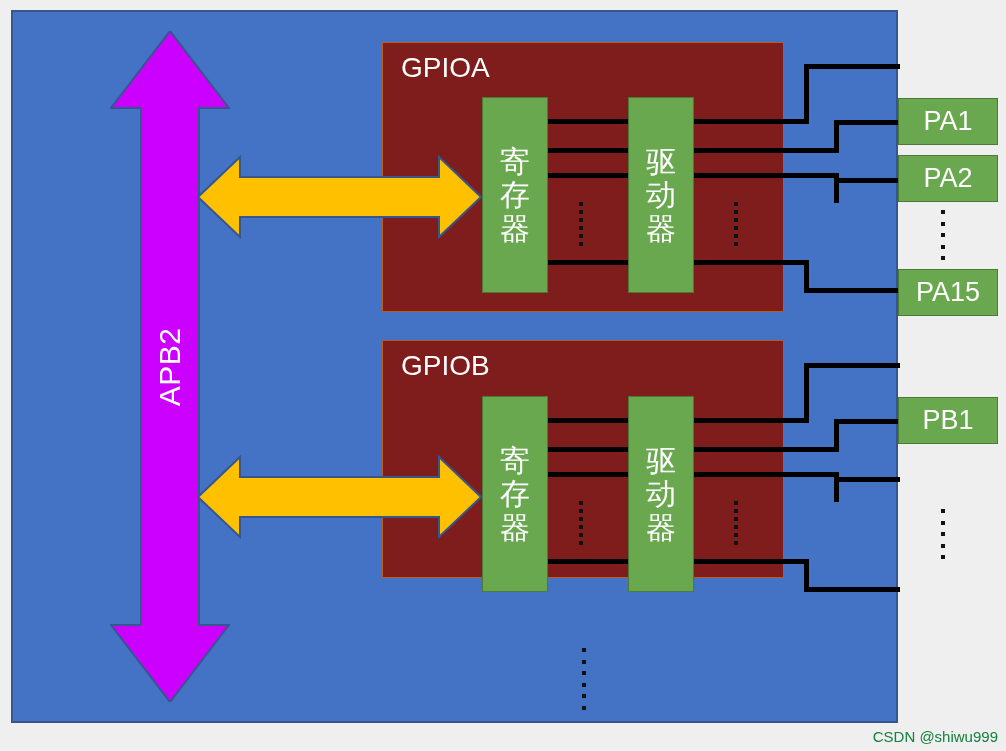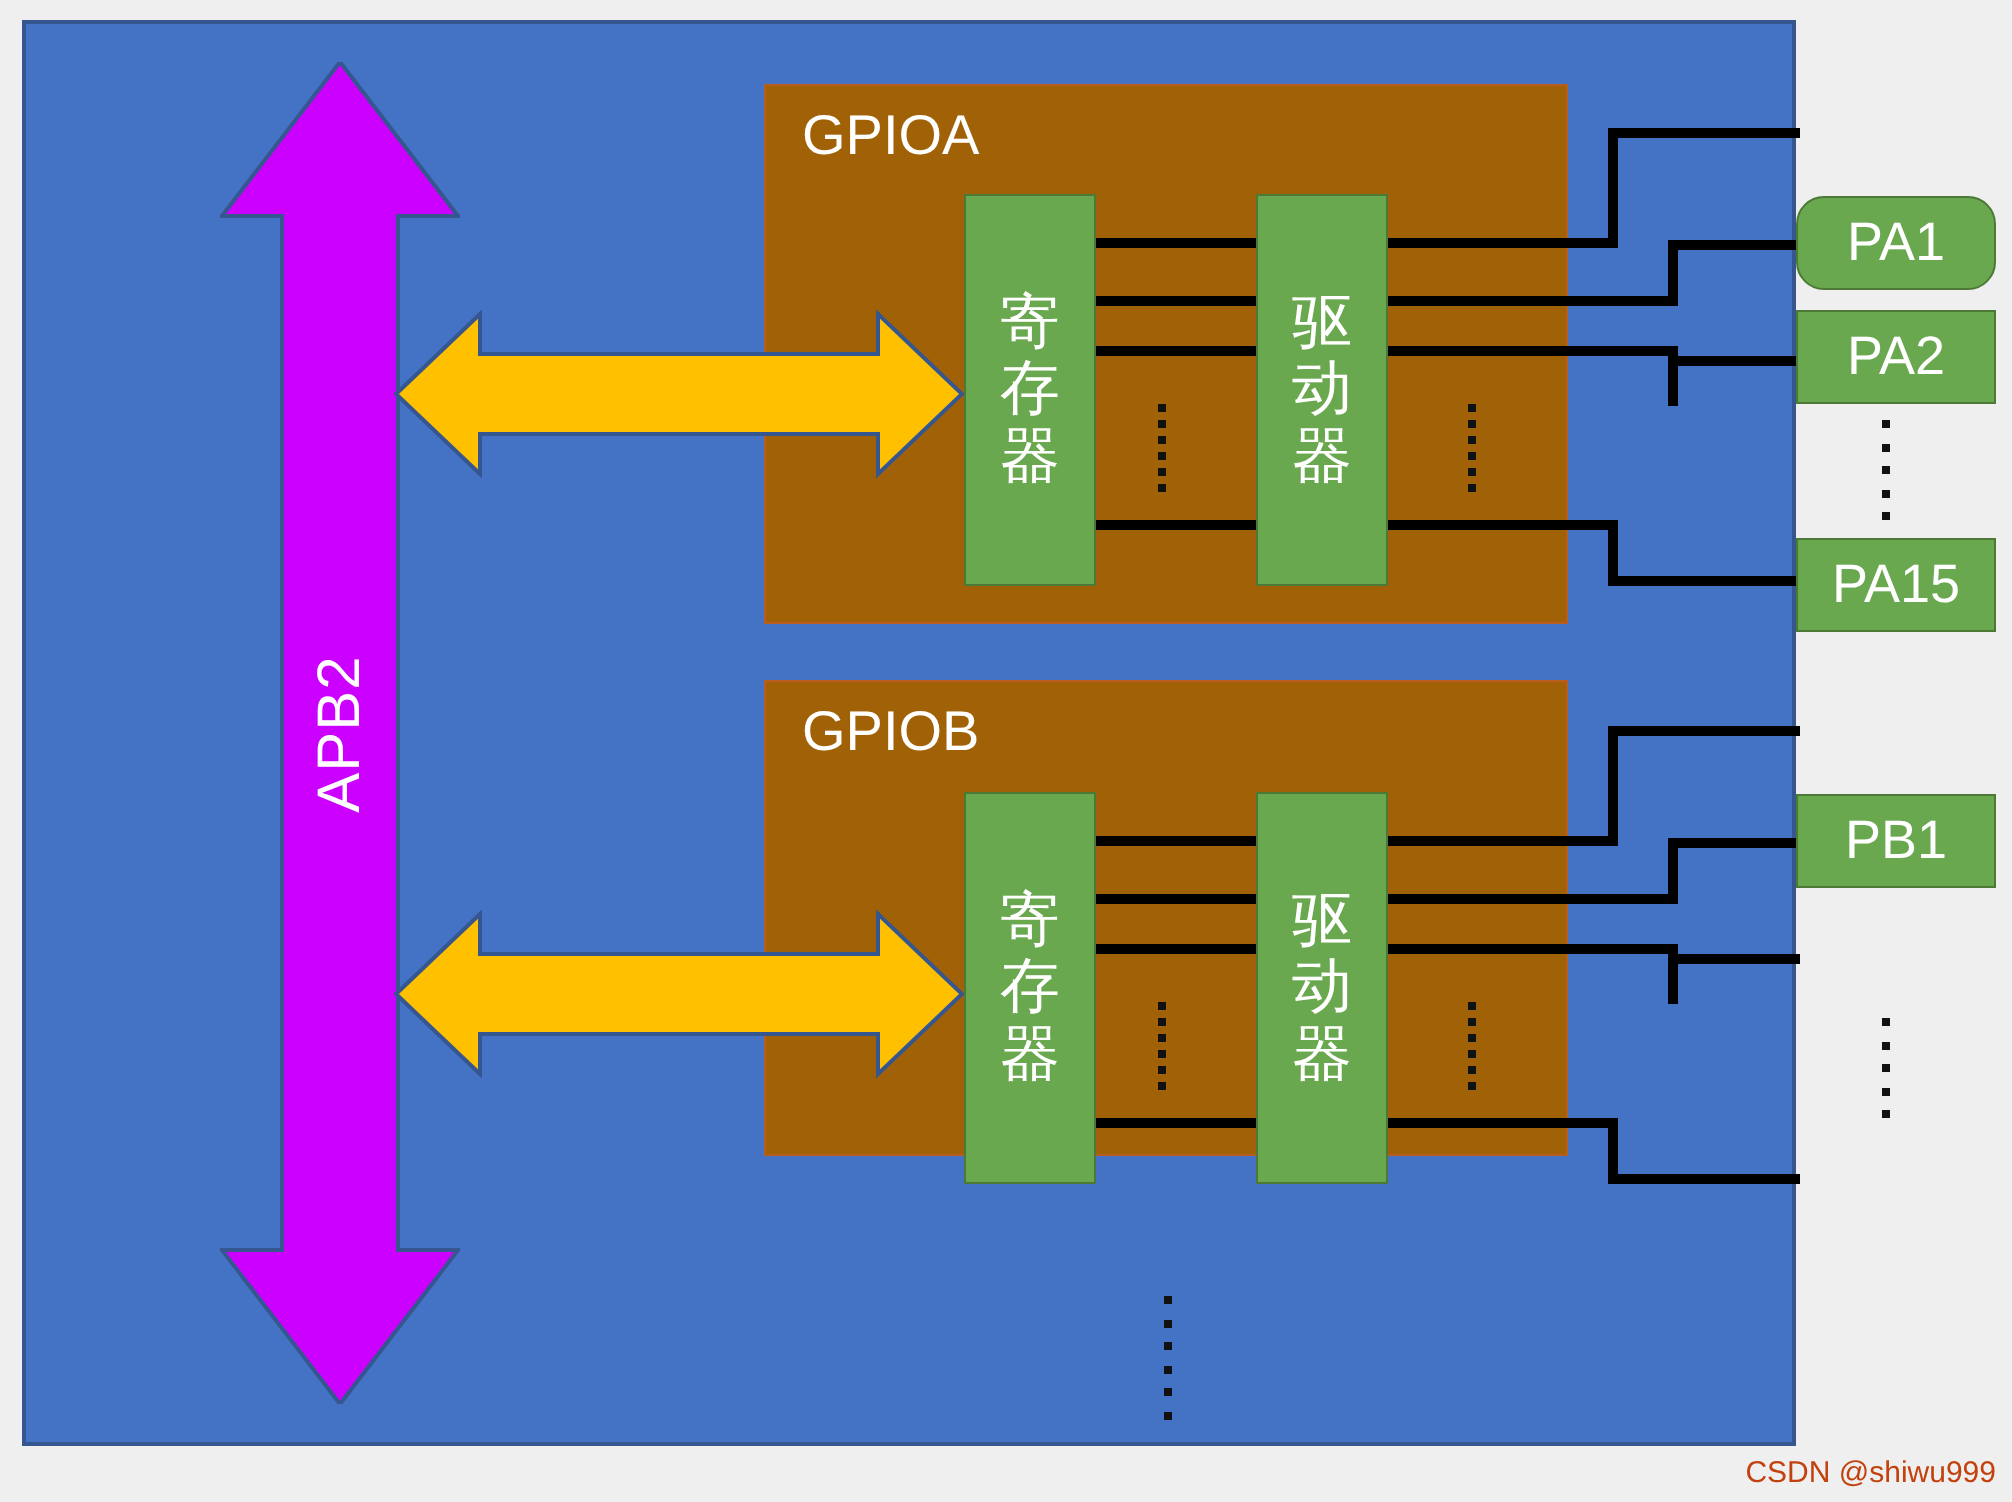--- a/index.html
+++ b/index.html
@@ -25,21 +25,21 @@
     display:flex;align-items:center;justify-content:center;
     pointer-events:none;
   }
   .apb2-label span{
     transform:rotate(-90deg);
     color:#ffffff;font-size:30px;letter-spacing:0.5px;white-space:nowrap;
   }
 
   
   .gpio-box{
-    position:absolute;background:#a16207;border:1px solid #b85c1f;
+    position:absolute;background:#7f1d1d;border:1px solid #b85c1f;
     box-sizing:border-box;
   }
   .gpio-title{
     position:absolute;left:18px;top:9px;color:#ffffff;font-size:28px;
     white-space:nowrap;
   }
 
   
   .green-block{
     position:absolute;background:#6aa84f;border:1px solid #4c7a36;
@@ -67,21 +67,21 @@
   
   .pin{
     position:absolute;left:898px;width:100px;height:47px;
     background:#6aa84f;border:1px solid #4c7a36;box-sizing:border-box;
     display:flex;align-items:center;justify-content:center;
     color:#ffffff;font-size:27px;
   }
 
   
   .watermark{
-    position:absolute;right:8px;bottom:6px;color:#c2410c;font-size:15px;
+    position:absolute;right:8px;bottom:6px;color:#15803d;font-size:15px;
     white-space:nowrap;
   }
 </style>
 </head>
 <body>
 
 <div id="stage">
 
   <div class="blue-panel"></div>
 
@@ -210,21 +210,21 @@
 
   <div class="vdots" style="left:581px;top:648px;width:6px;height:62px;">
     <i></i>
       <i></i>
       <i></i>
       <i></i>
       <i></i>
       <i></i>
   </div>
 
-  <div class="pin" style="top:98px;border-radius:14px;">
+  <div class="pin" style="top:98px;">
       <span>PA1</span>
     </div>
   <div class="pin" style="top:155px;">
       <span>PA2</span>
     </div>
   <div class="vdots" style="left:940px;top:210px;width:6px;height:50px;">
     <i></i>
       <i></i>
       <i></i>
       <i></i>

